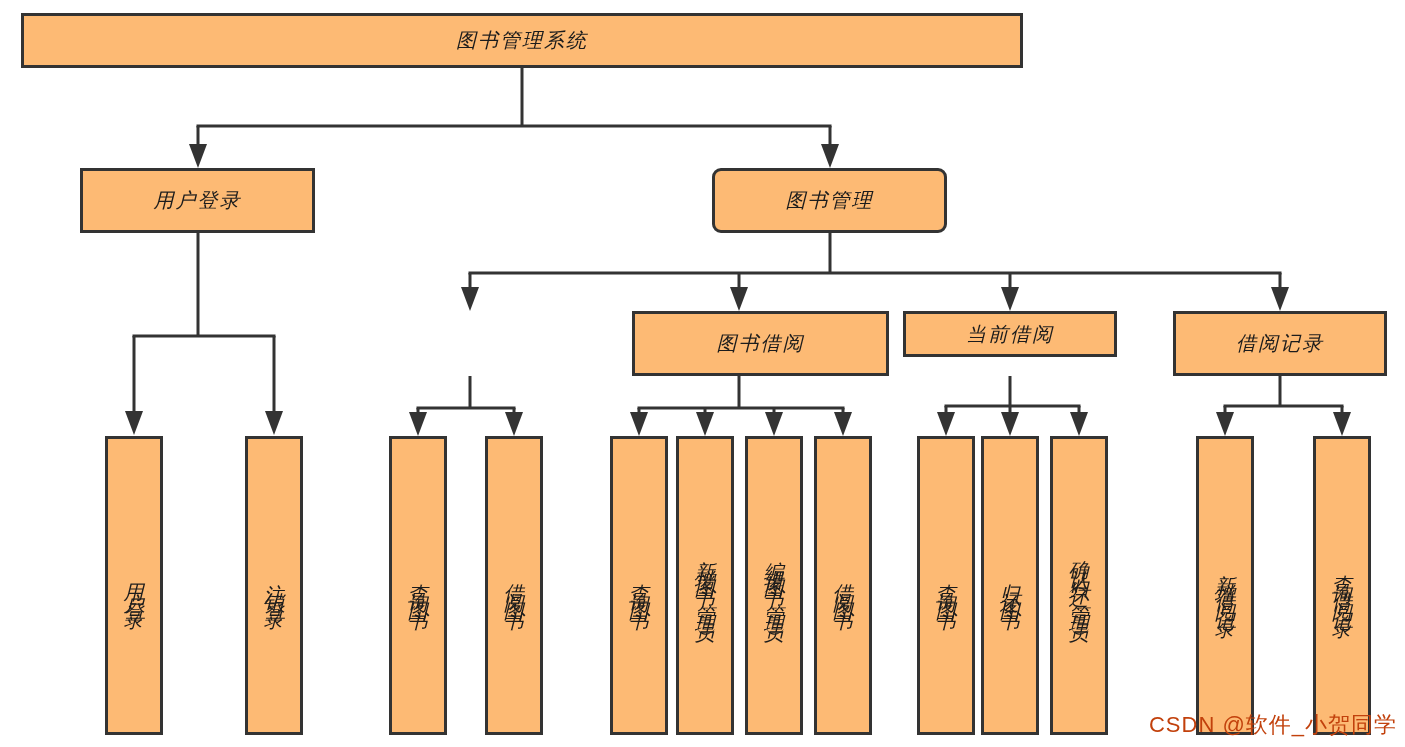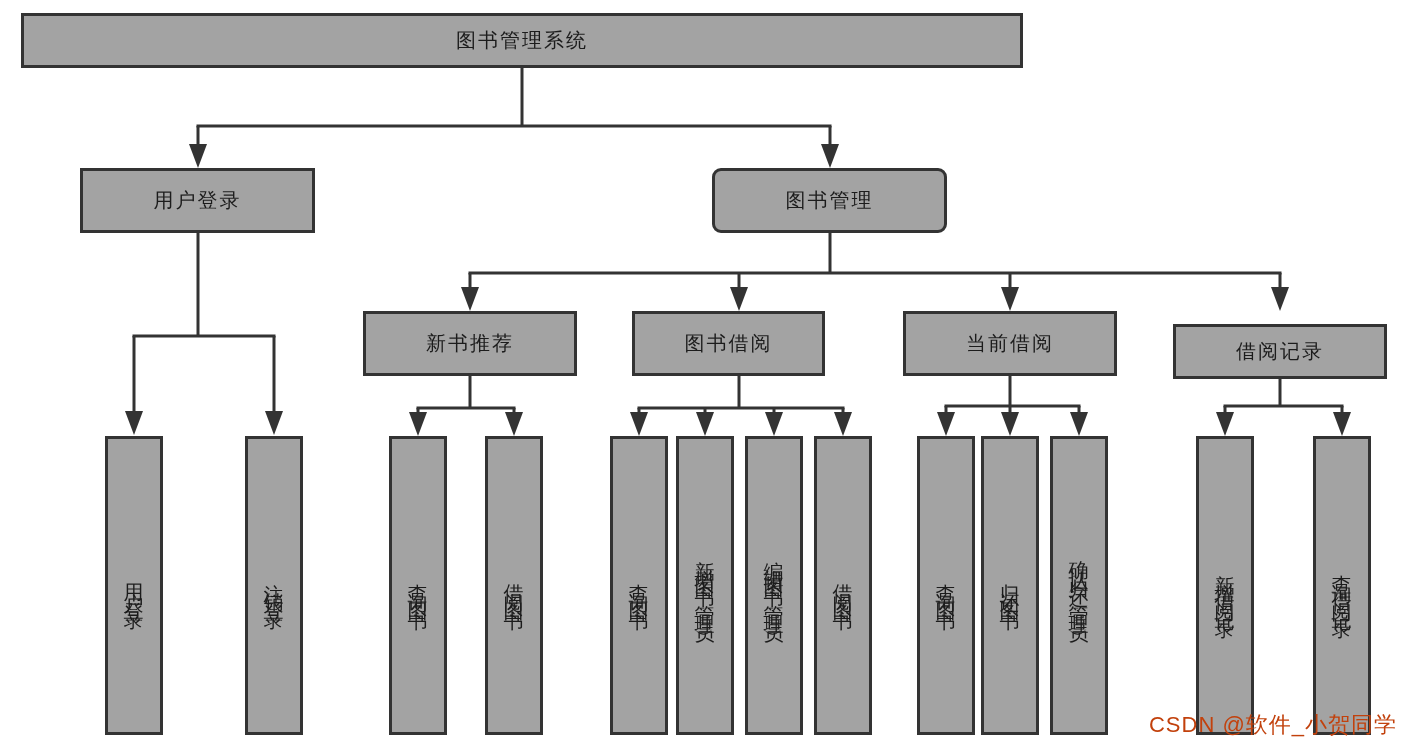--- a/index.html
+++ b/index.html
@@ -13,25 +13,26 @@
   }
   .wires {
     position: absolute;
     left: 0; top: 0;
     width: 1405px; height: 747px;
   }
   .box {
     position: absolute;
     box-sizing: border-box;
     border: 3px solid #333333;
-    background: #a3a3a3;
+    background: #fdba74;
     display: flex;
     align-items: center;
     justify-content: center;
     color: #1c1c1c;
+    font-style: italic;
   }
   .hbox { font-size: 20px; letter-spacing: 2px; white-space: nowrap; }
   .vbox span {
     display: block;
     writing-mode: vertical-rl;
     text-orientation: mixed;
     font-size: 20px;
     line-height: 1;
     letter-spacing: 9px;
     white-space: nowrap;
@@ -116,24 +117,23 @@
       <polygon points="1216,412 1234,412 1225,436"></polygon>
       <polygon points="1333,412 1351,412 1342,436"></polygon>
     </g>
   </svg>
 
   <div class="box hbox" style="left:21px; top:13px; width:1002px; height:55px;">图书管理系统</div>
 
   <div class="box hbox" style="left:80px; top:168px; width:235px; height:65px;">用户登录</div>
   <div class="box hbox" style="left:712px; top:168px; width:235px; height:65px;border-radius:9px;">图书管理</div>
 
-  <div class="box hbox" style="left:363px; top:311px; width:214px; height:65px;">新书推荐</div>
-  <div class="box hbox" style="left:632px; top:311px; width:193px; height:65px;">图书借阅</div>
-  <div class="box hbox" style="left:903px; top:311px; width:214px; height:65px;">当前借阅</div>
-  <div class="box hbox" style="left:1173px; top:311px; width:214px; height:55px;margin-top:13px;">借阅记录</div>
+  <div class="box hbox" style="left:632px; top:311px; width:257px; height:65px;">图书借阅</div>
+  <div class="box hbox" style="left:903px; top:311px; width:214px; height:46px;">当前借阅</div>
+  <div class="box hbox" style="left:1173px; top:311px; width:214px; height:65px;">借阅记录</div>
 
   <div class="box vbox" style="left:105px; top:436px; width:58px; height:299px;">
     <span>用户登录</span>
   </div>
   <div class="box vbox" style="left:245px; top:436px; width:58px; height:299px;">
     <span>注销登录</span>
   </div>
 
   <div class="box vbox" style="left:389px; top:436px; width:58px; height:299px;">
     <span>查询图书</span>

